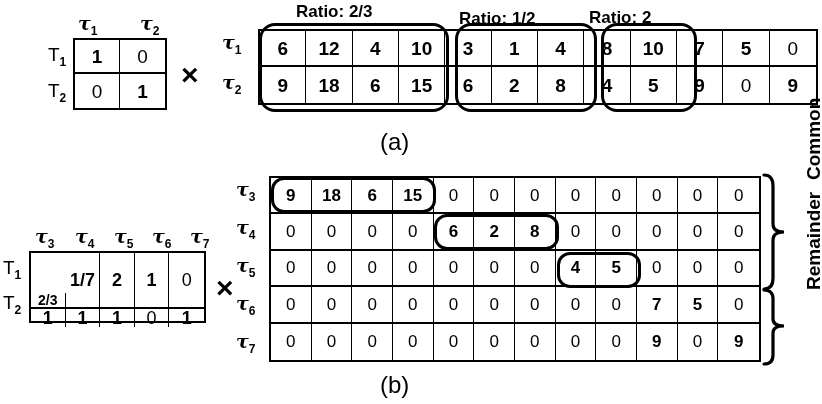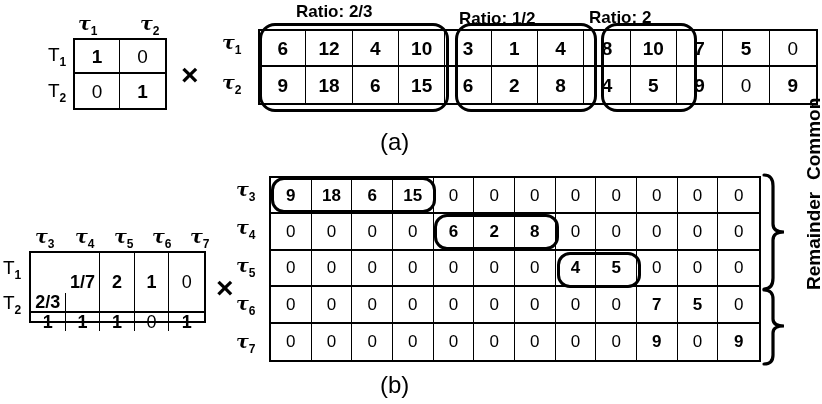--- a/index.html
+++ b/index.html
@@ -107,21 +107,21 @@
 <div class="abs tau" style="left:35px;top:225px;">τ<sub>3</sub></div>
 <div class="abs tau" style="left:75px;top:225px;">τ<sub>4</sub></div>
 <div class="abs tau" style="left:114px;top:225px;">τ<sub>5</sub></div>
 <div class="abs tau" style="left:152px;top:225px;">τ<sub>6</sub></div>
 <div class="abs tau" style="left:190px;top:225px;">τ<sub>7</sub></div>
 
 <div class="abs Tlab" style="left:3px;top:257px;">T<sub>1</sub></div>
 <div class="abs Tlab" style="left:3px;top:292px;">T<sub>2</sub></div>
 
 <div class="grid" id="grid-b-left" style="left:29px;top:251px;width:177px;height:72px;grid-template-columns:repeat(5,1fr);grid-template-rows:repeat(2,1fr);">
-    <div class="cell bold rowsep" style="font-size: 18px; margin-top: 40px;">2/3</div>
+    <div class="cell bold rowsep" style="font-size: 14px; margin-top: 40px;">2/3</div>
     <div class="cell bold rowsep" style="font-size: 18px;">1/7</div>
     <div class="cell bold rowsep" style="font-size: 18px;">2</div>
     <div class="cell bold rowsep" style="font-size: 18px;">1</div>
     <div class="cell norm lastcol rowsep" style="font-size: 18px;">0</div>
     <div class="cell bold lastrow" style="font-size: 18px;">1</div>
     <div class="cell bold lastrow" style="font-size: 18px;">1</div>
     <div class="cell bold lastrow" style="font-size: 18px;">1</div>
     <div class="cell norm lastrow" style="font-size: 18px;">0</div>
     <div class="cell bold lastcol lastrow" style="font-size: 18px;">1</div>
   </div>

